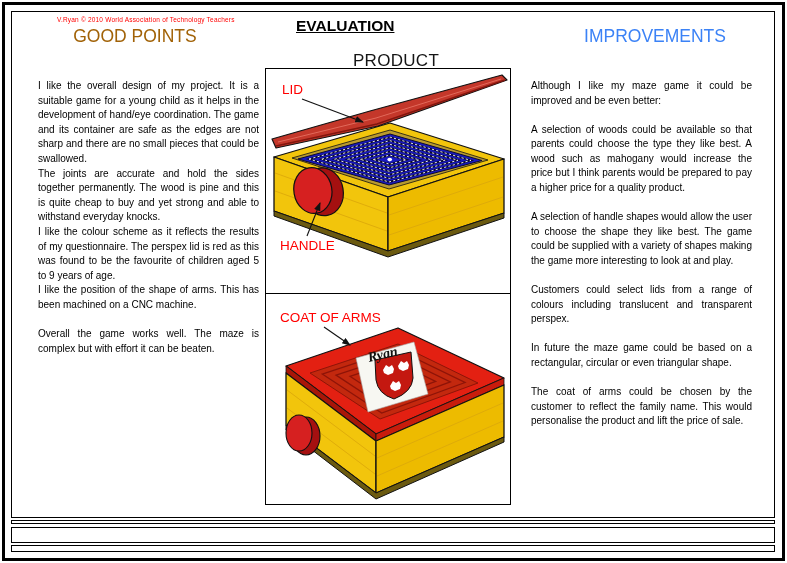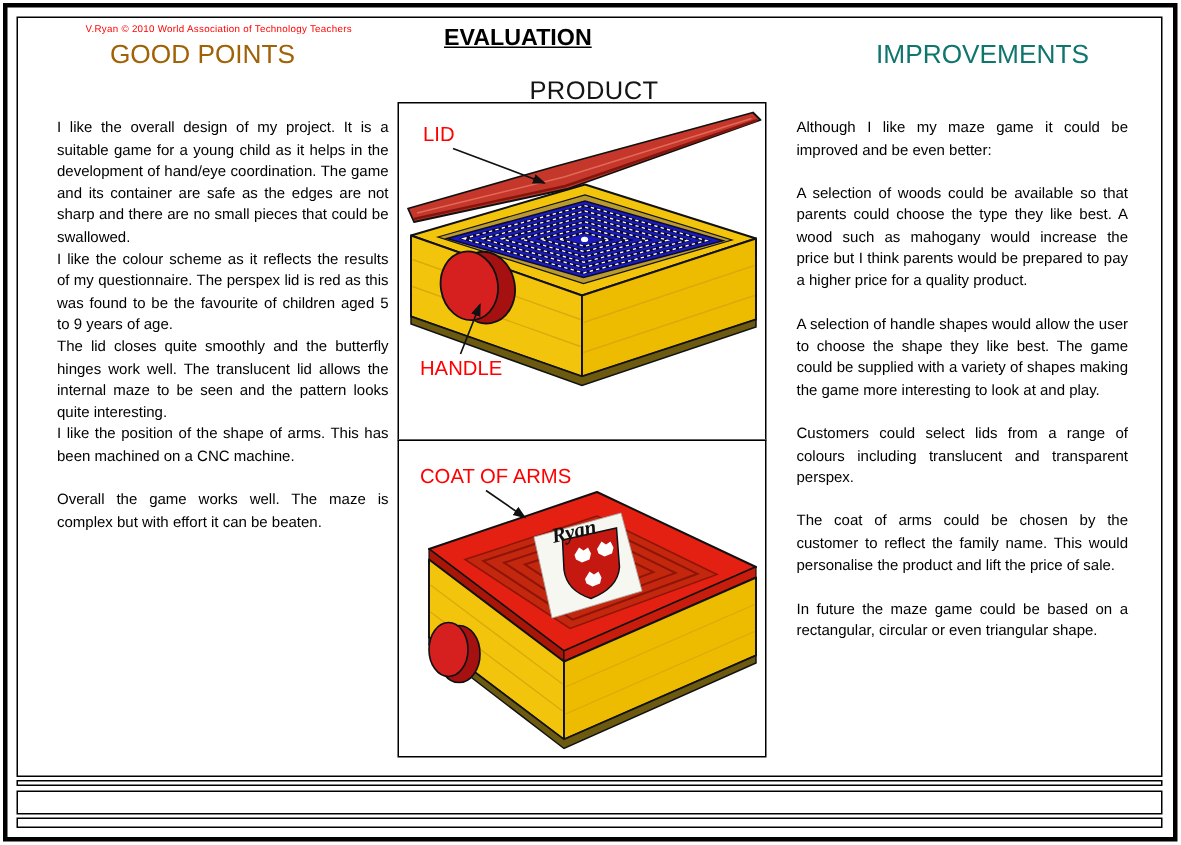--- a/index.html
+++ b/index.html
@@ -4,21 +4,21 @@
 <style>
   html,body{margin:0;padding:0;background:#fff;}
   body{width:787px;height:563px;position:relative;overflow:hidden;
        font-family:"Liberation Sans",sans-serif;color:#000;}
   .outer-border{position:absolute;left:2px;top:2px;right:2px;bottom:2px;border:3px solid #000;}
   .inner-border{position:absolute;left:11px;top:11px;right:12px;height:505px;border:1px solid #000;}
   .watermark{position:absolute;left:57px;top:16px;font-size:6.5px;letter-spacing:.2px;color:#ff0000;white-space:nowrap;}
   .h-good{position:absolute;left:55px;top:26px;width:160px;text-align:center;font-size:17.5px;color:#a16207;}
   .h-eval{position:absolute;left:296px;top:17px;width:200px;text-align:left;font-size:15.5px;font-weight:bold;text-decoration:underline;}
   .h-photos{position:absolute;left:288px;top:51px;width:216px;text-align:center;font-size:17px;letter-spacing:.3px;color:#151515;}
-  .h-impr{position:absolute;left:570px;top:26px;width:170px;text-align:center;font-size:17.5px;color:#0f766e;}
+  .h-impr{position:absolute;left:570px;top:26px;width:170px;text-align:center;font-size:17.5px;color:#3b82f6;}
   .col{position:absolute;top:79px;font-size:10px;line-height:14.6px;text-align:justify;}
   .col-left{left:38px;width:221px;}
   .col-right{left:531px;width:221px;}
   .col p{margin:0;}
   .col-right p{margin:0 0 14.5px 0;}
   .col-left p.gap{margin-top:14.5px;}
   .photo{position:absolute;left:265px;width:246px;background:#fff;border:1px solid #000;box-sizing:border-box;}
   .photo1{top:68px;height:226px;}
   .photo2{top:293px;height:212px;}
   .photo svg{display:block;}
@@ -35,33 +35,33 @@
 <div class="inner-border"></div>
 
 <div class="watermark">V.Ryan © 2010 World Association of Technology Teachers</div>
 <div class="h-good">GOOD POINTS</div>
 <div class="h-eval">EVALUATION</div>
 <div class="h-impr">IMPROVEMENTS</div>
 <div class="h-photos">PRODUCT PHOTOGRAPHS</div>
 
 <div class="col col-left">
   <p>I like the overall design of my project. It is a suitable game for a young child as it helps in the development of hand/eye coordination. The game and its container are safe as the edges are not sharp and there are no small pieces that could be swallowed.</p>
+  <p>The joints are accurate and hold the sides together permanently. The wood is pine and this is quite cheap to buy and yet strong and able to withstand everyday knocks.</p>
   <p>I like the colour scheme as it reflects the results of my questionnaire. The perspex lid is red as this was found to be the favourite of children aged 5 to 9 years of age.</p>
-  <p>The lid closes quite smoothly and the butterfly hinges work well. The translucent lid allows the internal maze to be seen and the pattern looks quite interesting.</p>
   <p>I like the position of the shape of arms. This has been machined on a CNC machine.</p>
   <p class="gap">Overall the game works well. The maze is complex but with effort it can be beaten.</p>
 </div>
 
 <div class="col col-right">
   <p>Although I like my maze game it could be improved and be even better:</p>
   <p>A selection of woods could be available so that parents could choose the type they like best. A wood such as mahogany would increase the price but I think parents would be prepared to pay a higher price for a quality product.</p>
   <p>A selection of handle shapes would allow the user to choose the shape they like best. The game could be supplied with a variety of shapes making the game more interesting to look at and play.</p>
   <p>Customers could select lids from a range of colours including translucent and transparent perspex.</p>
+  <p>In future the maze game could be based on a rectangular, circular or even triangular shape.</p>
   <p>The coat of arms could be chosen by the customer to reflect the family name. This would personalise the product and lift the price of sale.</p>
-  <p>In future the maze game could be based on a rectangular, circular or even triangular shape.</p>
 </div>
 
 <div class="photo photo1">
   <svg width="244" height="193" viewBox="0 0 244 193">
     <defs>
       <marker id="arr" markerWidth="9" markerHeight="8" refX="7" refY="3" orient="auto">
         <path d="M0,0 L8,3 L0,6 Z" fill="#111"></path>
       </marker>
     </defs>
 

